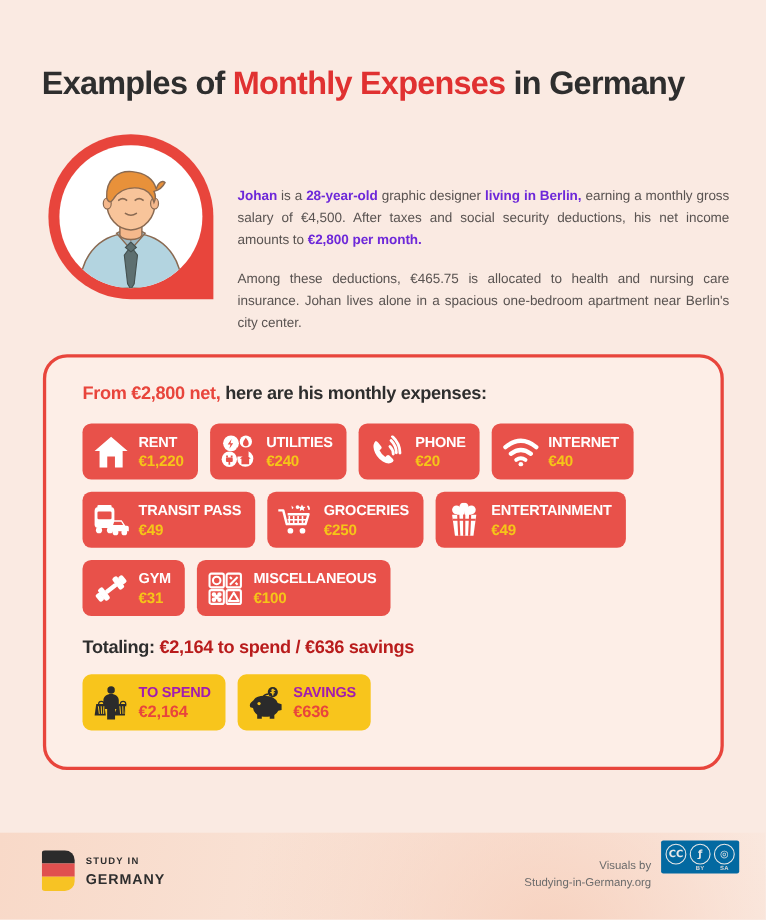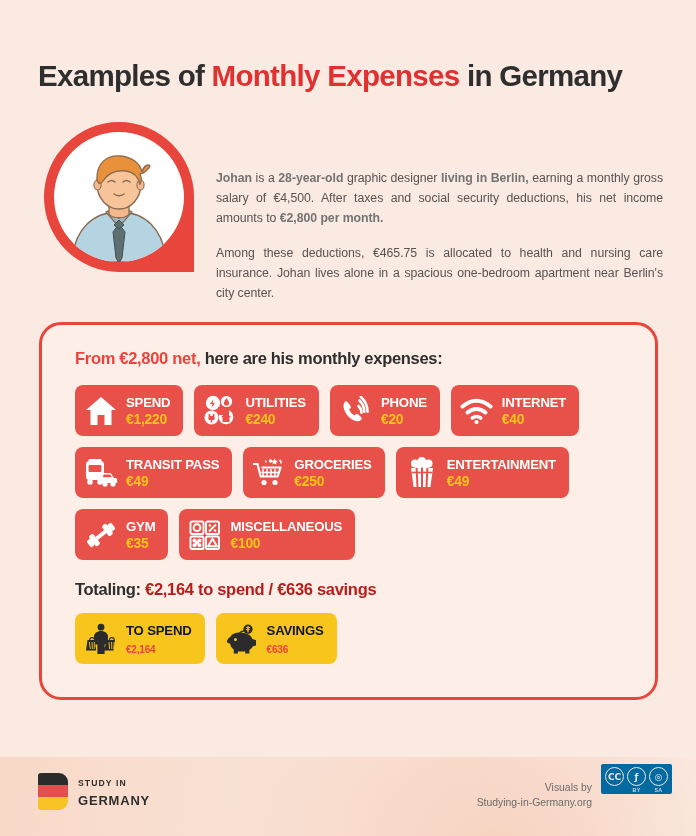--- a/index.html
+++ b/index.html
@@ -95,21 +95,21 @@
     padding-top: 47px;
   }
   .intro-text p {
     font-size: 12.3px;
     line-height: 1.62;
     color: #595351;
     text-align: justify;
     letter-spacing: -0.05px;
   }
   .intro-text p + p { margin-top: 15px; }
-  .intro-text b { color: #737373; font-weight: bold; }
+  .intro-text b { color: #6d28d9; font-weight: bold; }
 
   
   .panel {
     position: absolute;
     left: 39px;
     top: 322px;
     width: 619px;
     height: 378px;
     border: 3px solid #e8453c;
     border-radius: 22px;
@@ -178,22 +178,22 @@
 
   .row-yellow {
     display: flex;
     gap: 11px;
     margin-top: 14px;
   }
   .chip-yellow {
     background: #f8c51c;
     height: 51px;
   }
-  .chip-yellow .chip-label { color: #0f172a; text-align: center; }
-  .chip-yellow .chip-value { color: #e8453c; font-size: 10px; }
+  .chip-yellow .chip-label { color: #a21caf; text-align: center; }
+  .chip-yellow .chip-value { color: #e8453c; font-size: 15px; }
 
   
   .footer-logo {
     position: absolute;
     left: 38px;
     bottom: 26px;
     display: flex;
     align-items: center;
     gap: 10px;
   }
@@ -325,21 +325,21 @@
 
     <div class="row">
 
       <div class="chip">
         <span class="chip-icon">
           <svg width="32" height="30" viewBox="0 0 32 30" fill="#fff">
             <path d="M16 1 L31 14 L26.5 14 L26.5 29 L19.5 29 L19.5 19 L12.5 19 L12.5 29 L5.5 29 L5.5 14 L1 14 Z"></path>
           </svg>
         </span>
         <span class="chip-text">
-          <span class="chip-label">SPEND</span><br>
+          <span class="chip-label">RENT</span><br>
           <span class="chip-value">€1,220</span>
         </span>
       </div>
 
       <div class="chip">
         <span class="chip-icon">
           <svg width="34" height="32" viewBox="0 0 34 32" fill="#fff">
             <circle cx="10" cy="8" r="7.2"></circle>
               <circle cx="23.5" cy="6.5" r="5.6"></circle>
             <circle cx="8.5" cy="22.5" r="7"></circle>
@@ -463,21 +463,21 @@
               <rect x="0.5" y="11" width="5" height="8" rx="1.6"></rect>
               <rect x="5" y="8.5" width="5.5" height="13" rx="2"></rect>
               <rect x="10" y="13" width="12" height="4" rx="1.2"></rect>
               <rect x="21.5" y="8.5" width="5.5" height="13" rx="2"></rect>
               <rect x="26.5" y="11" width="5" height="8" rx="1.6"></rect>
             </g>
           </svg>
         </span>
         <span class="chip-text">
           <span class="chip-label">GYM</span><br>
-          <span class="chip-value">€35</span>
+          <span class="chip-value">€31</span>
         </span>
       </div>
 
       <div class="chip">
         <span class="chip-icon">
           <svg width="32" height="30" viewBox="0 0 32 30" fill="none" stroke="#fff" stroke-width="1.9">
             <rect x="1.5" y="1.5" width="13" height="12.5" rx="1.6"></rect>
             <rect x="17" y="1.5" width="13" height="12.5" rx="1.6"></rect>
             <rect x="1.5" y="16.5" width="13" height="12.5" rx="1.6"></rect>
             <rect x="17" y="16.5" width="13" height="12.5" rx="1.6"></rect>

